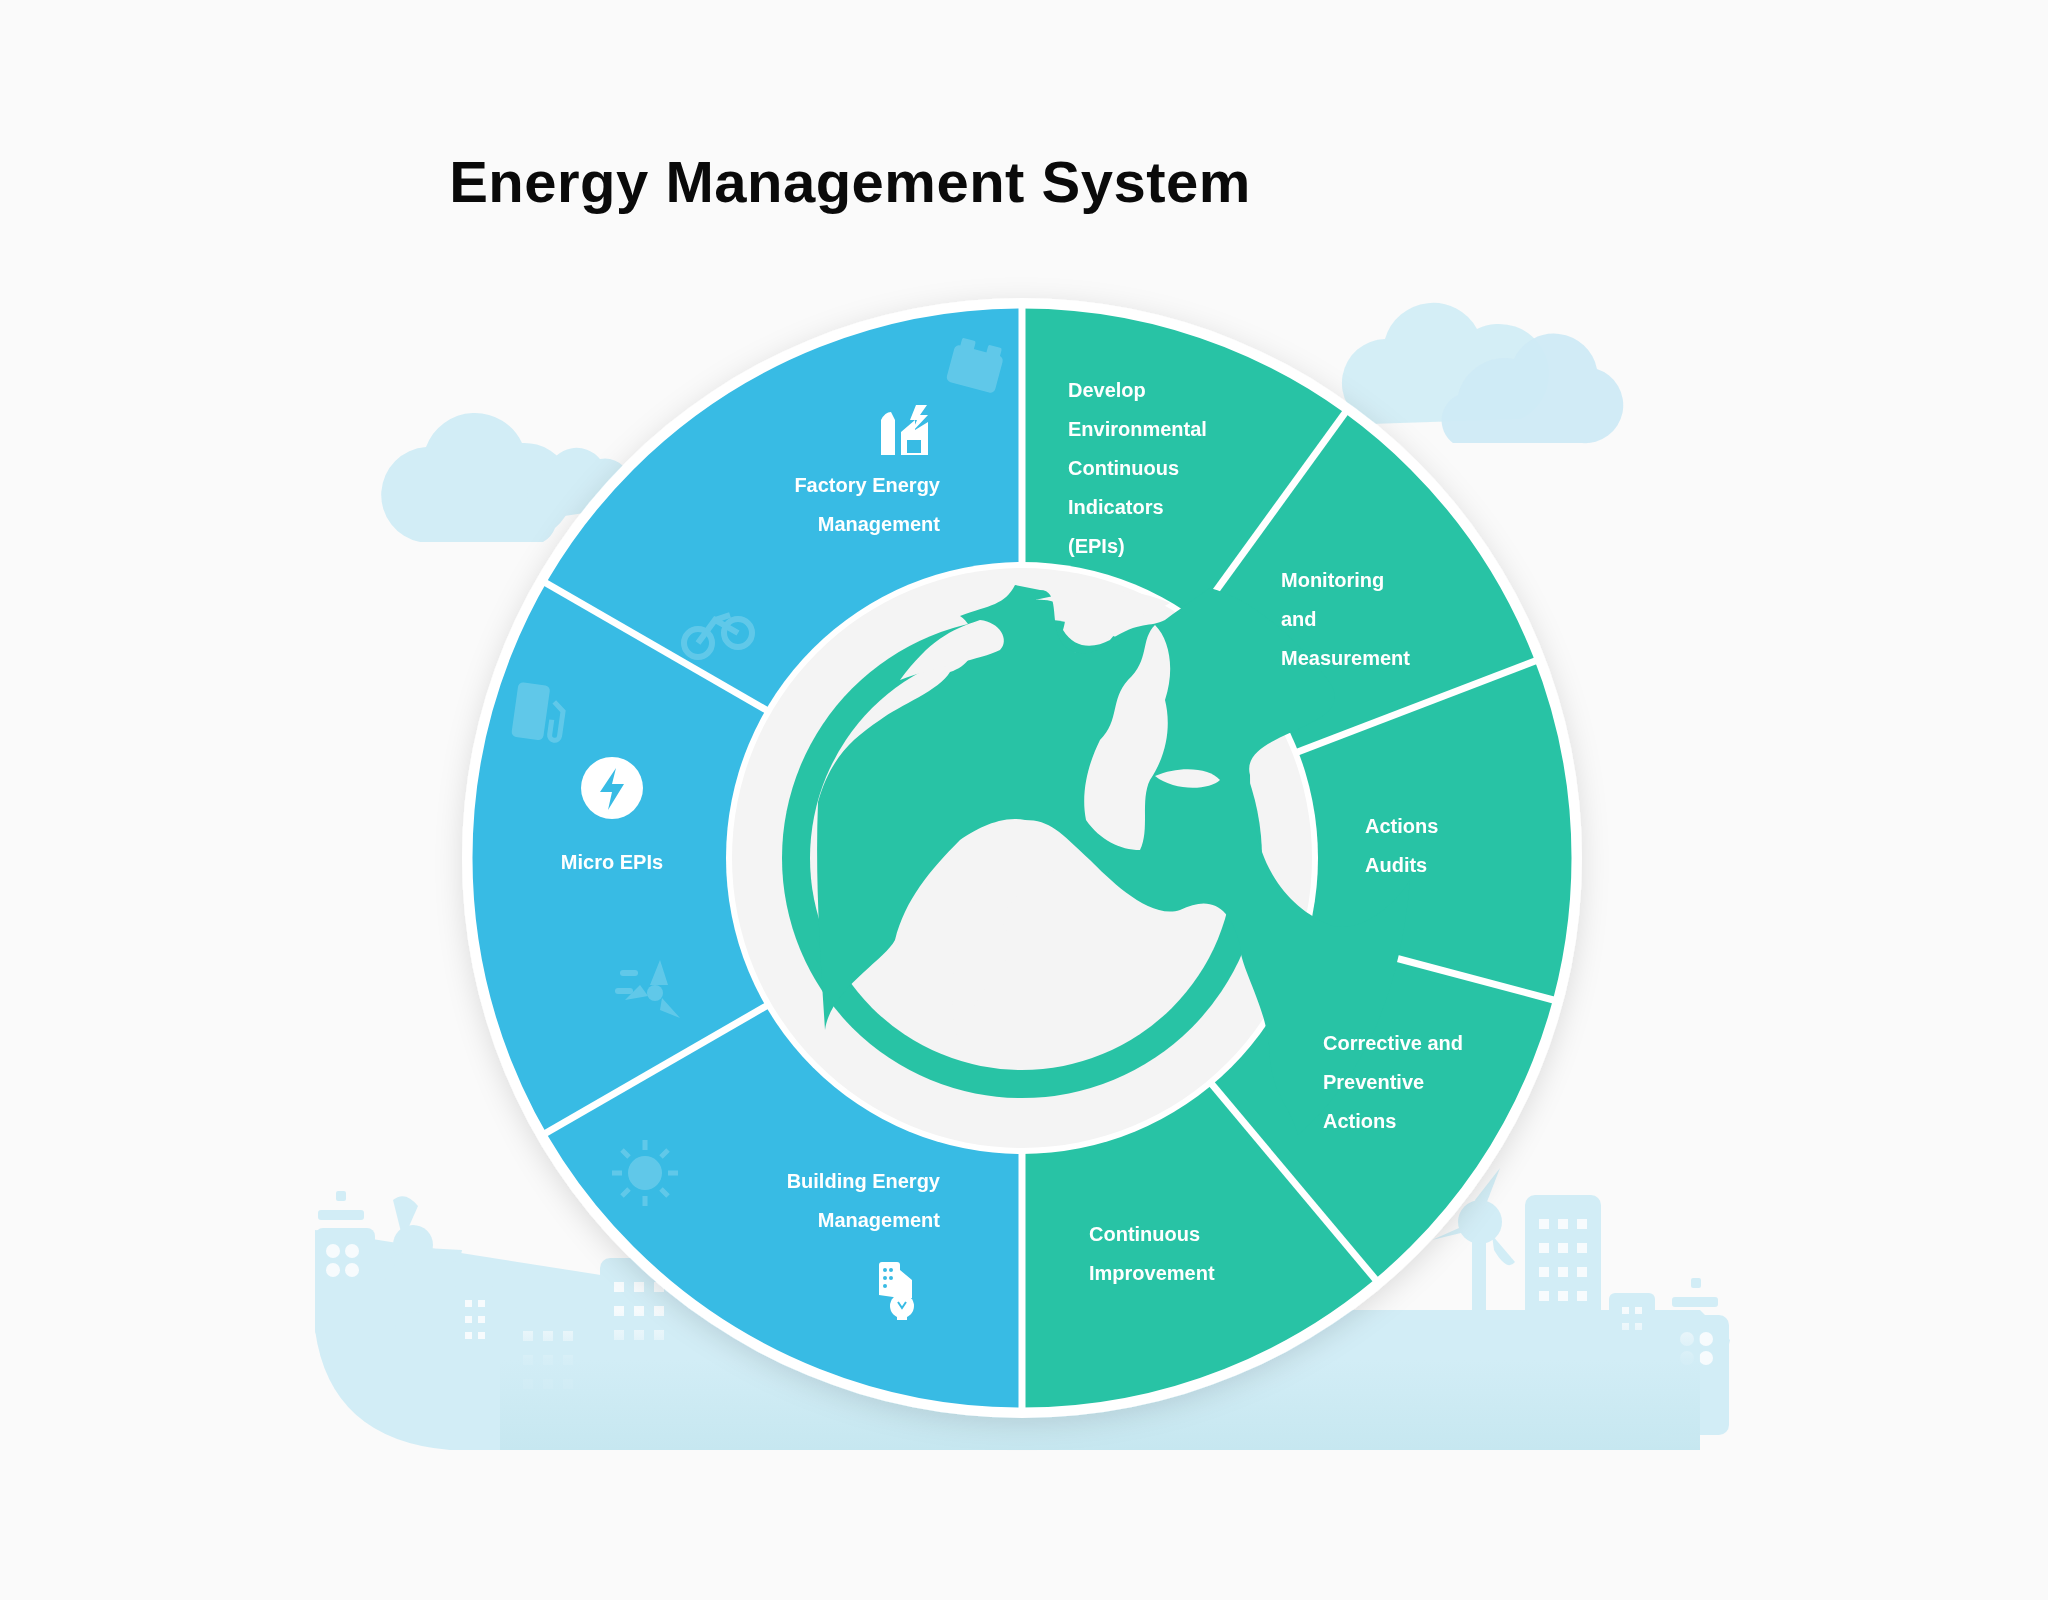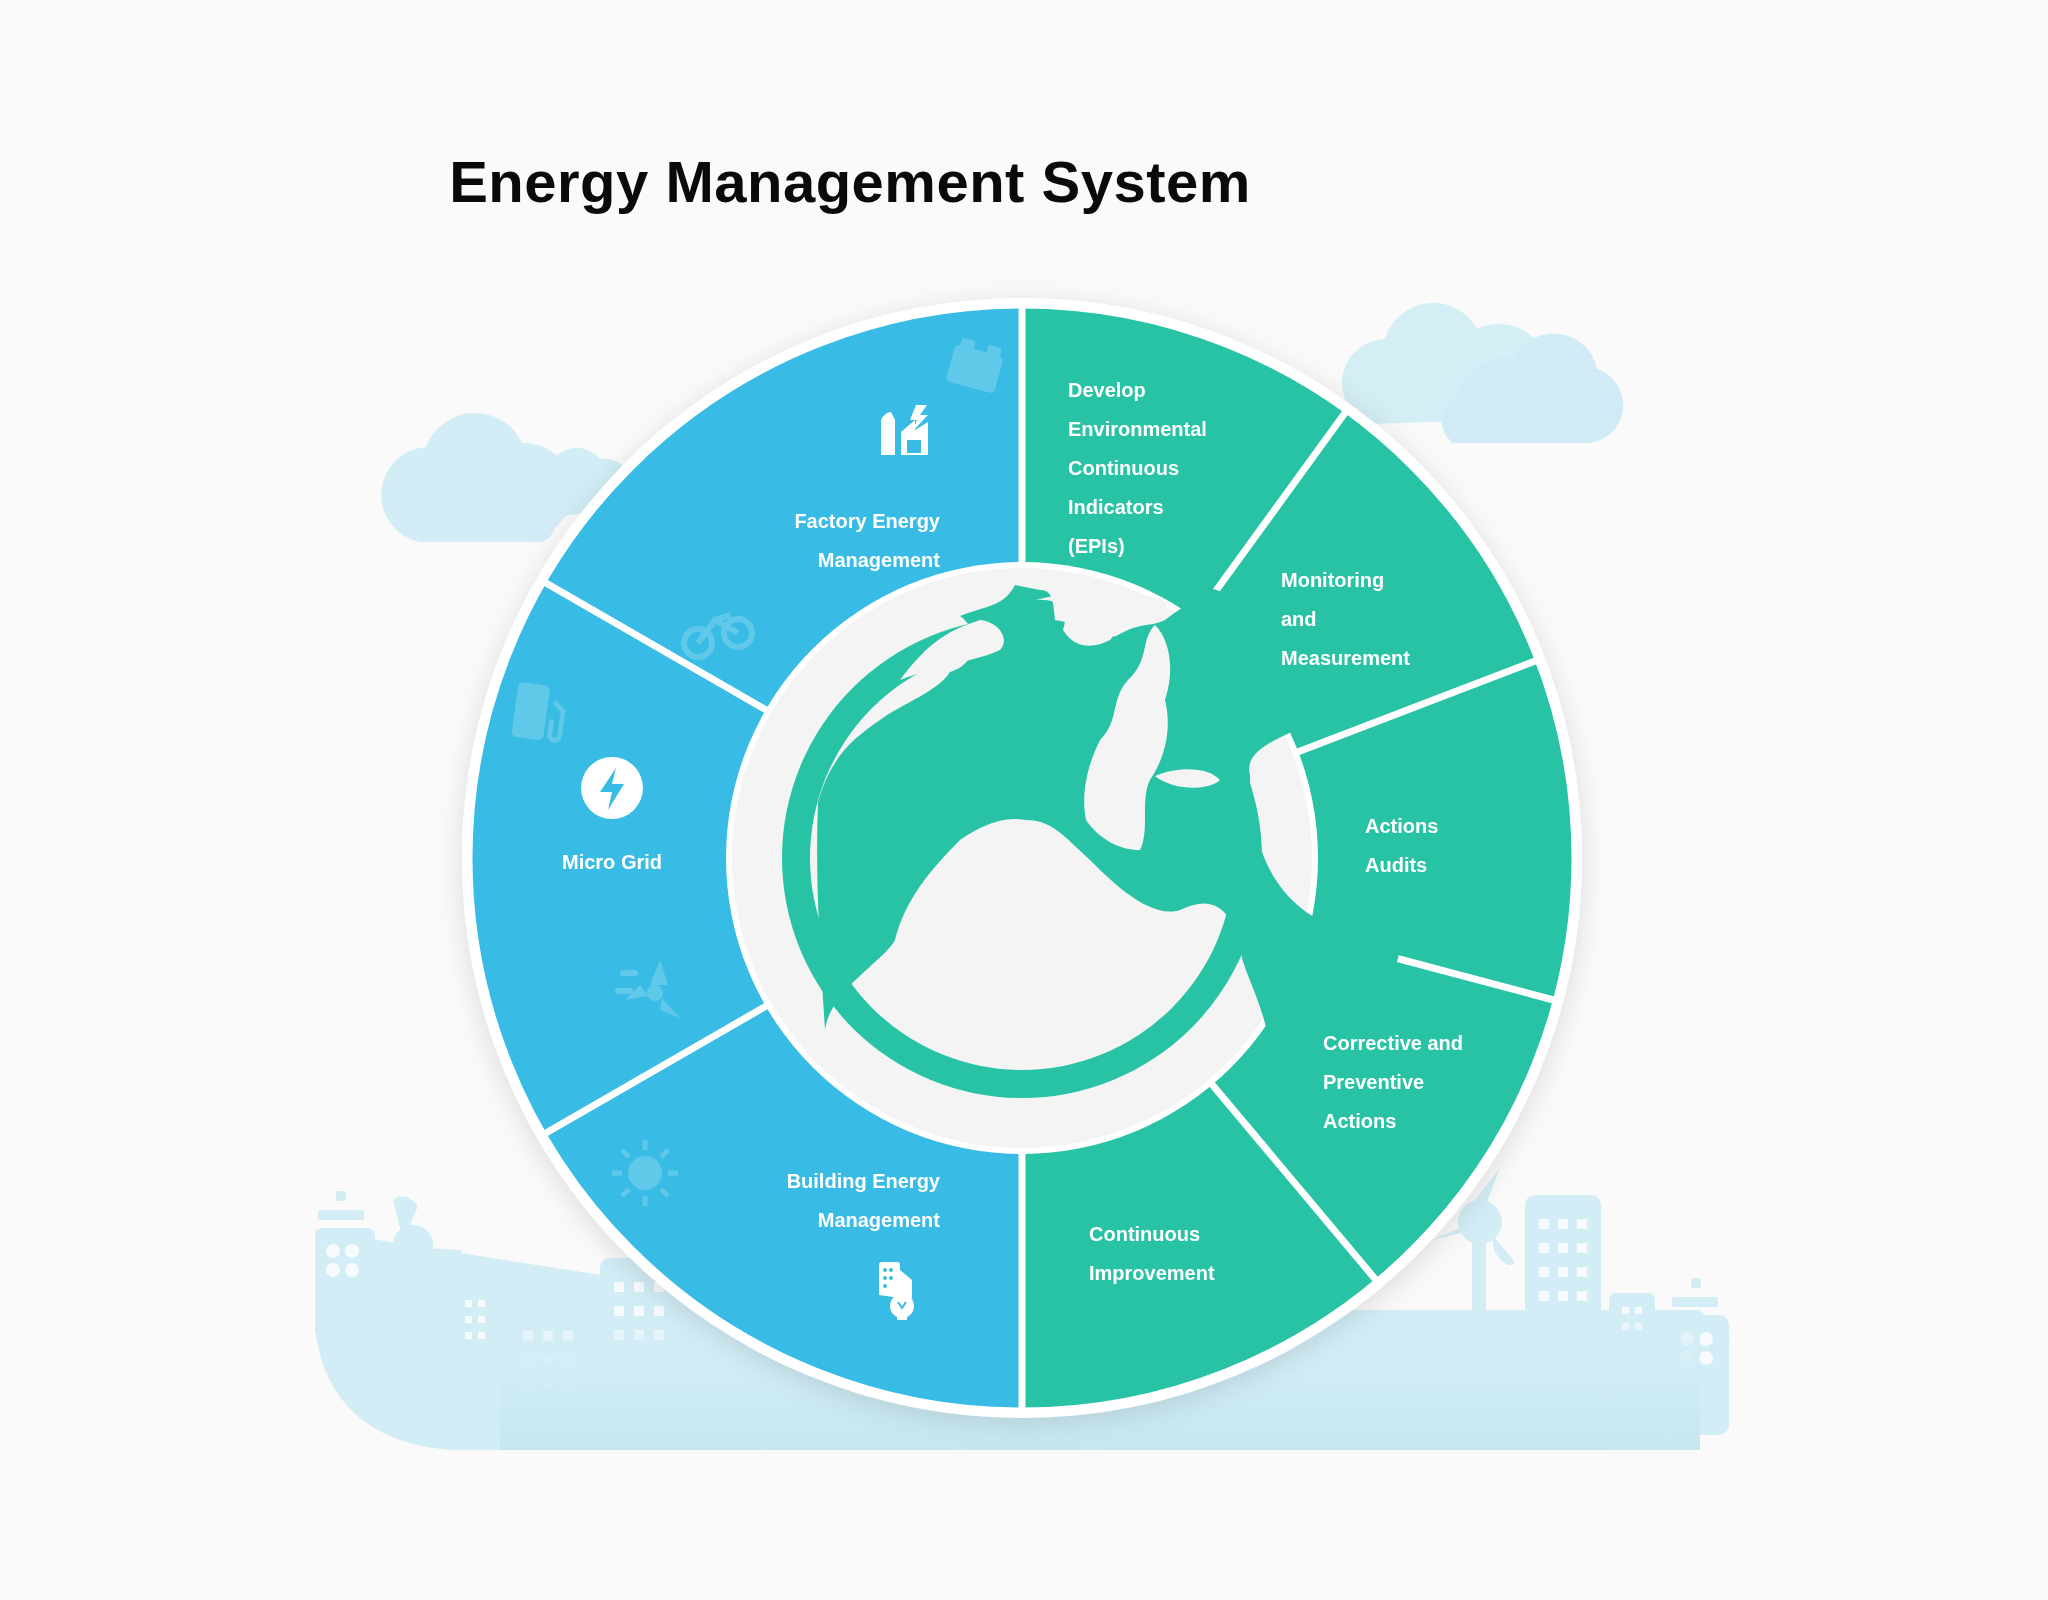--- a/index.html
+++ b/index.html
@@ -251,27 +251,27 @@
       <circle cx="885" cy="1270" r="2"></circle>
         <circle cx="891" cy="1270" r="2"></circle>
       <circle cx="885" cy="1278" r="2"></circle>
         <circle cx="891" cy="1278" r="2"></circle>
       <circle cx="885" cy="1286" r="2"></circle>
       <path d="M898,1302 L902,1308 L906,1302" stroke="#38bbe4" stroke-width="2" fill="none"></path>
     </g>
   </g>
 </svg>
 
-<div class="seg-label right-align" style="left:640px; top:466px; width:300px;margin-top:36px;">
+<div class="seg-label right-align" style="left:640px; top:466px; width:300px;">
   <div>Factory Energy</div>
   <div>Management</div>
 </div>
 
 <div class="seg-label center-align" style="left:512px; top:843px; width:200px;">
-  <div>Micro Grid</div>
+  <div>Micro EPIs</div>
 </div>
 
 <div class="seg-label right-align" style="left:640px; top:1162px; width:300px;">
   <div>Building Energy</div>
   <div>Management</div>
 </div>
 
 <div class="seg-label" style="left:1068px; top:371px; width:260px;">
   <div>Develop</div>
   <div>Environmental</div>

